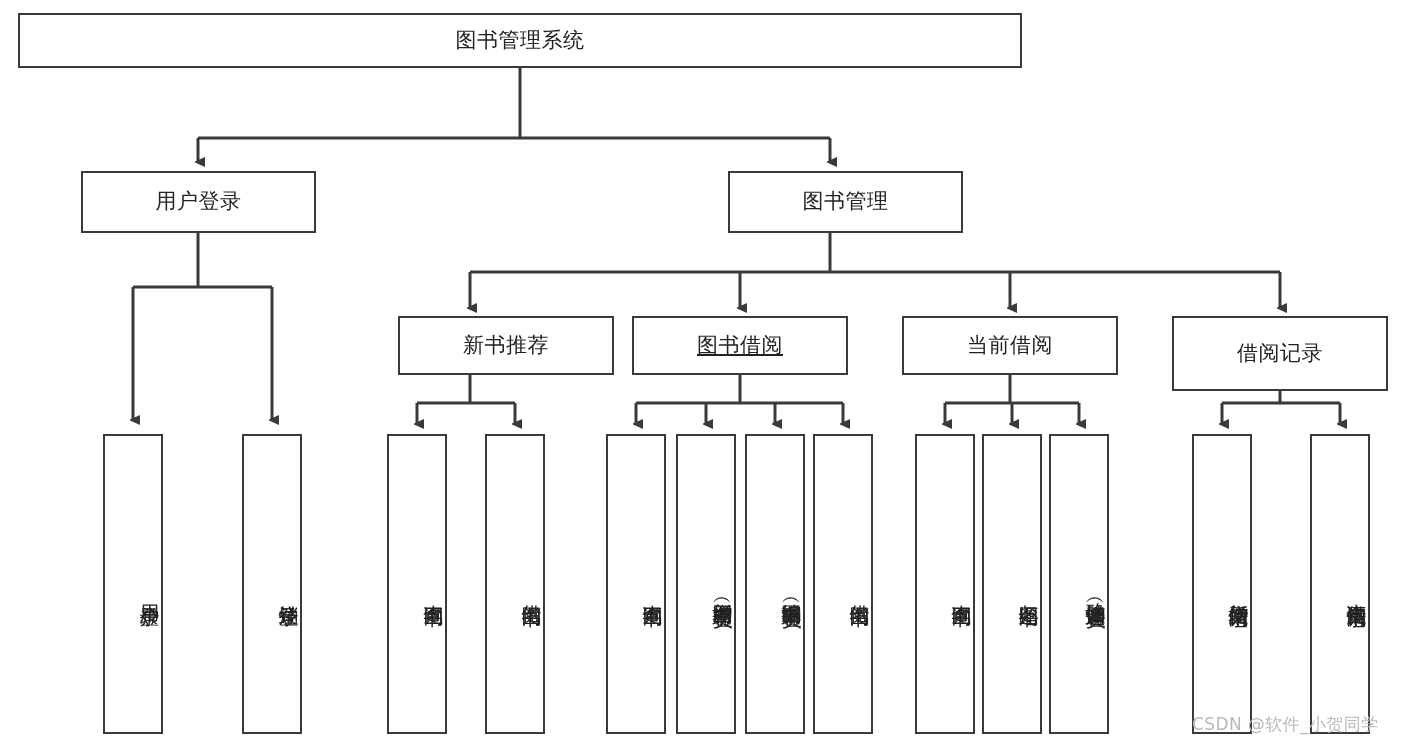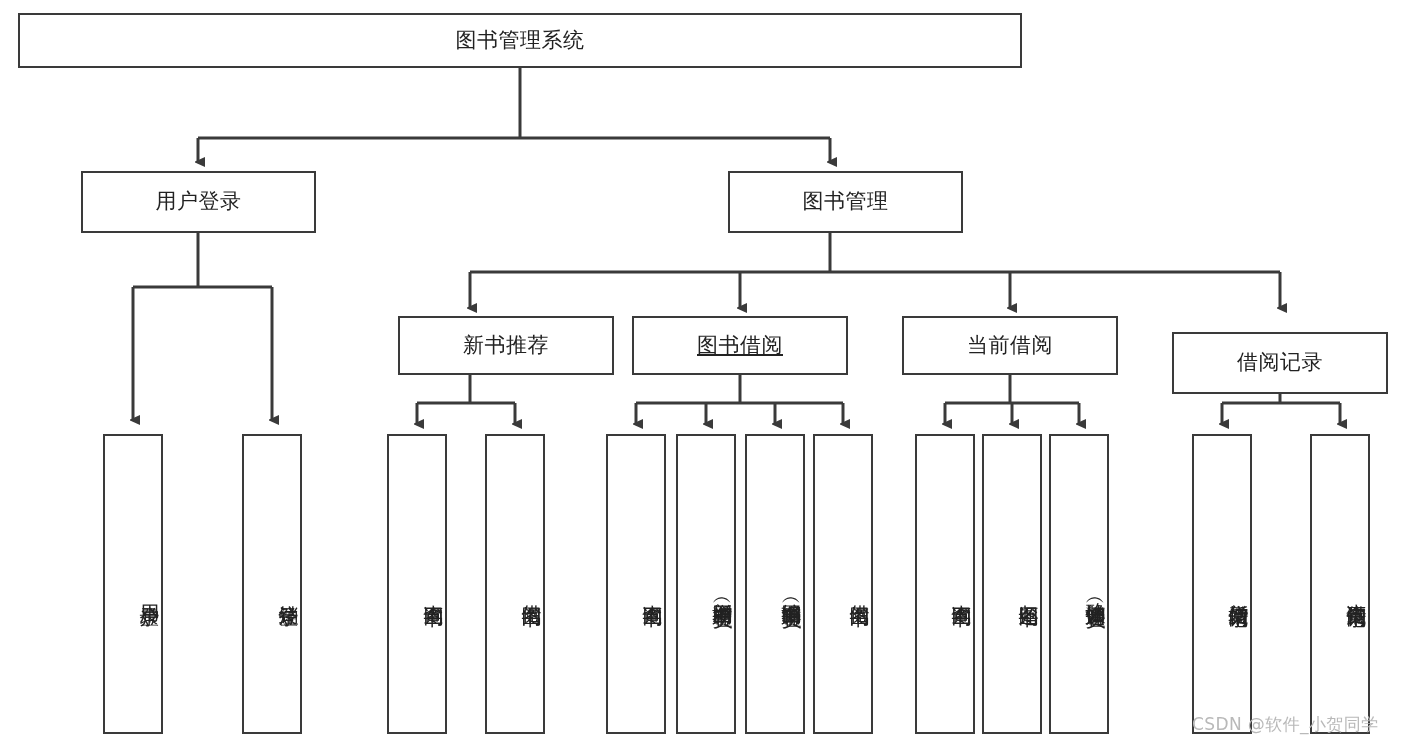--- a/index.html
+++ b/index.html
@@ -141,21 +141,21 @@
   </div>
 
   <div class="node node-h" style="left:632px; top:316px; width:216px; height:59px;text-decoration:underline;">
     <span>图书借阅</span>
   </div>
 
   <div class="node node-h" style="left:902px; top:316px; width:216px; height:59px;">
     <span>当前借阅</span>
   </div>
 
-  <div class="node node-h" style="left:1172px; top:332px; width:216px; height:62px;">
+  <div class="node node-h" style="left:1172px; top:316px; width:216px; height:75px;">
     <span>借阅记录</span>
   </div>
 
   <div class="node node-v" style="left:103px; top:434px; width:60px; height:300px;">
     <span>用户登录</span>
   </div>
 
   <div class="node node-v" style="left:242px; top:434px; width:60px; height:300px;">
     <span>注销登录</span>
   </div>

